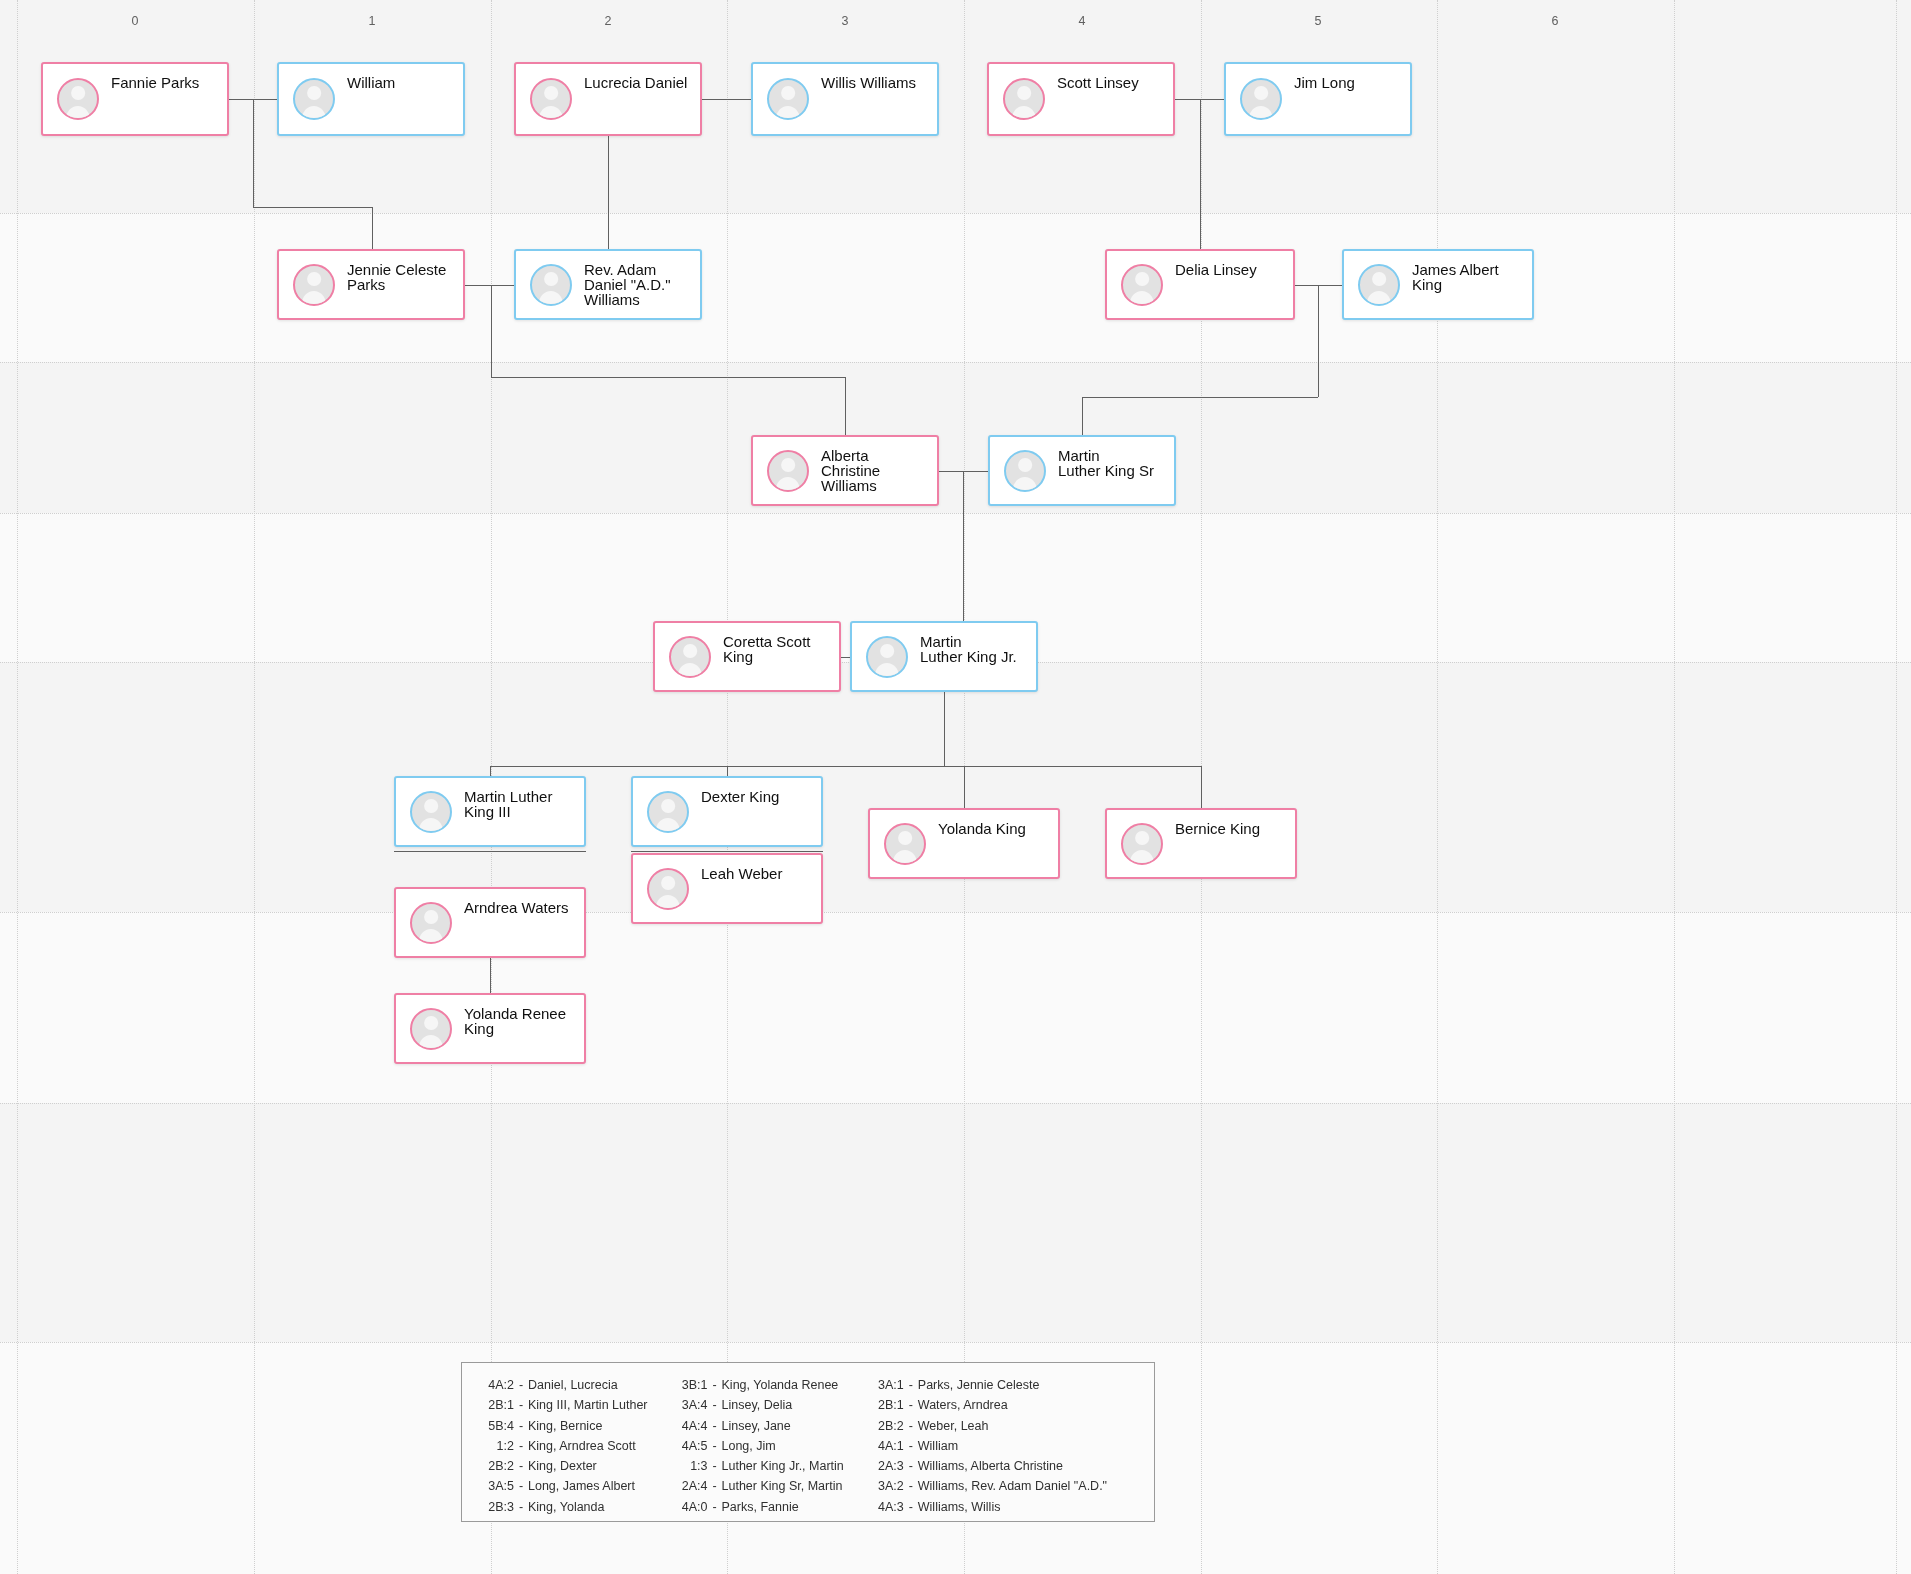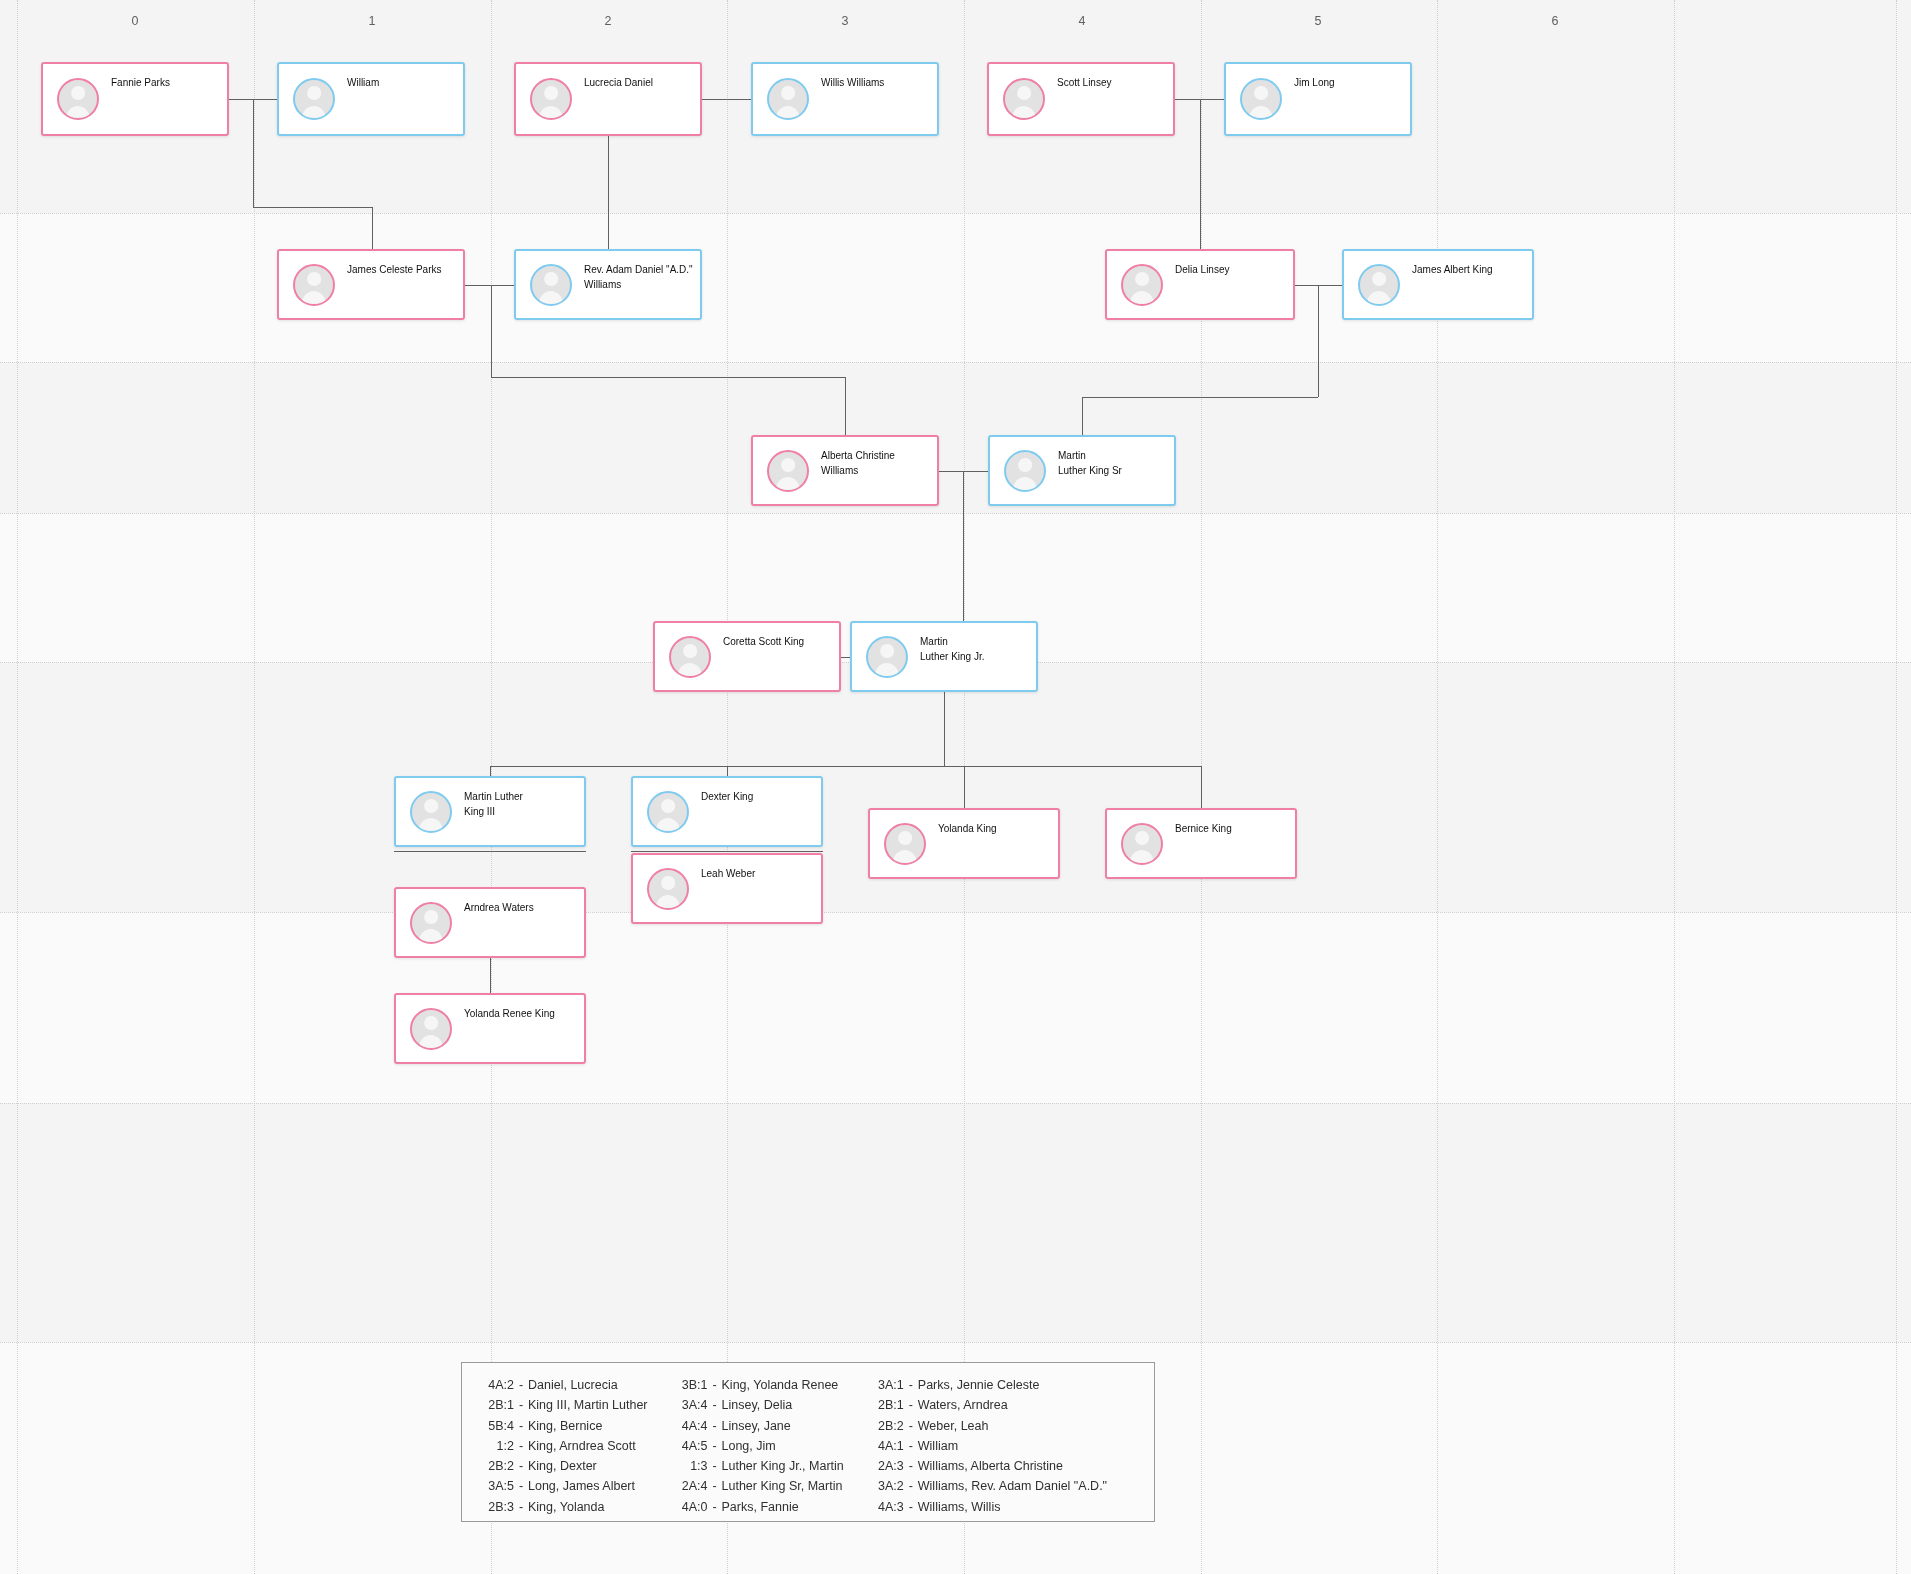--- a/index.html
+++ b/index.html
@@ -107,21 +107,21 @@
     height: 50%;
     border-radius: 50% 50% 0 0 / 70% 70% 0 0;
     background: #f6f6f6;
   }
 
   .cardname {
     position: absolute;
     left: 68px;
     right: 6px;
     top: 11px;
-    font-size: 10px;
+    font-size: 15px;
     line-height: 15px;
     color: #101010;
     white-space: pre-line;
   }
 
   
   #legend {
     position: absolute;
     box-sizing: border-box;
     background: #fbfbfb;
@@ -267,21 +267,21 @@
           <div class="head"></div>
           <div class="body"></div>
         </div>
         <div class="cardname">Jim Long</div>
       </div>
       <div class="card female" style="left: 277px; top: 249px; width: 188px; height: 71px;">
         <div class="avatar">
           <div class="head"></div>
           <div class="body"></div>
         </div>
-        <div class="cardname">James Celeste Parks</div>
+        <div class="cardname">Jennie Celeste Parks</div>
       </div>
       <div class="card male" style="left: 514px; top: 249px; width: 188px; height: 71px;">
         <div class="avatar">
           <div class="head"></div>
           <div class="body"></div>
         </div>
         <div class="cardname">Rev. Adam Daniel "A.D."
 Williams</div>
       </div>
       <div class="card female" style="left: 1105px; top: 249px; width: 190px; height: 71px;">

